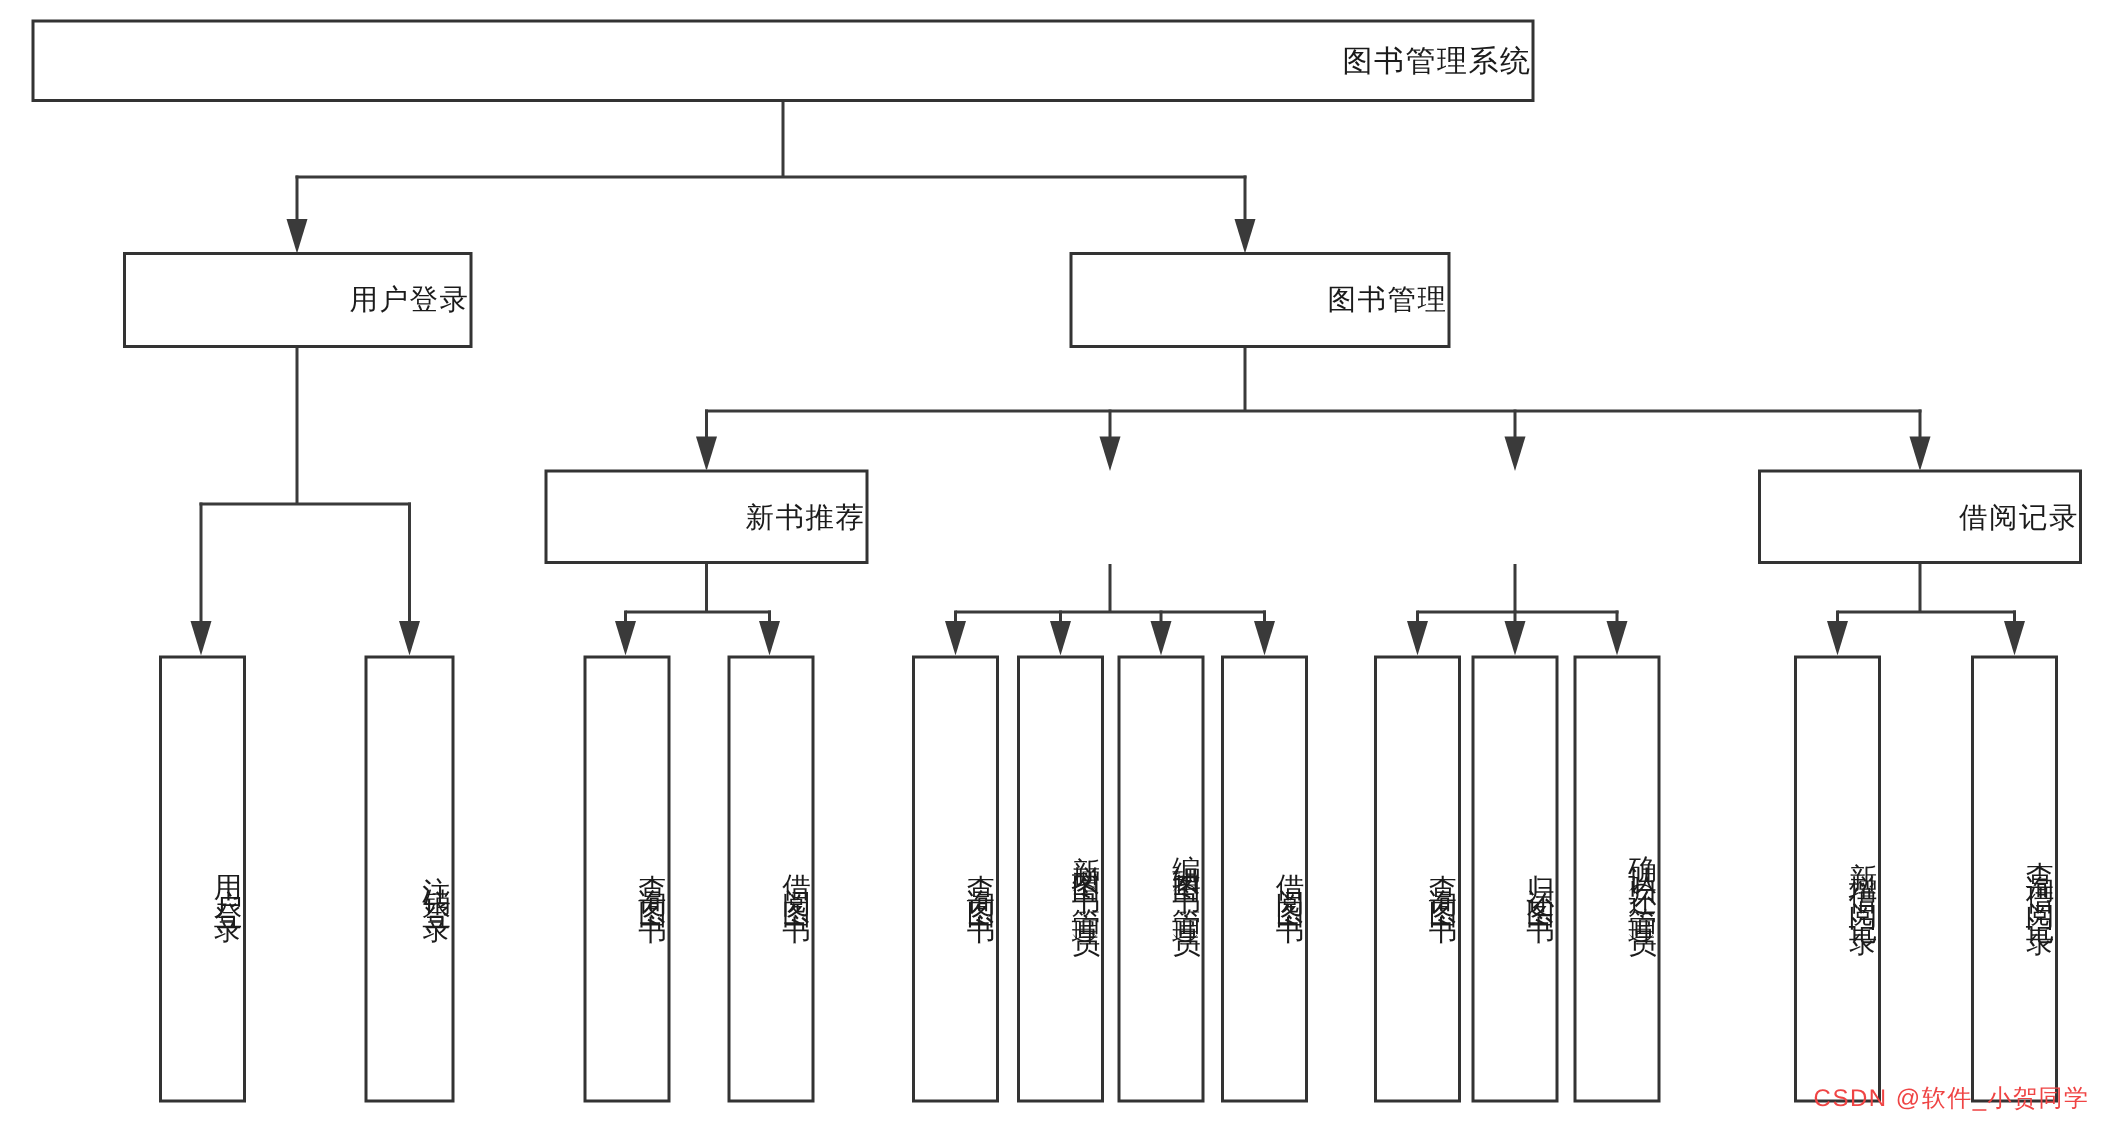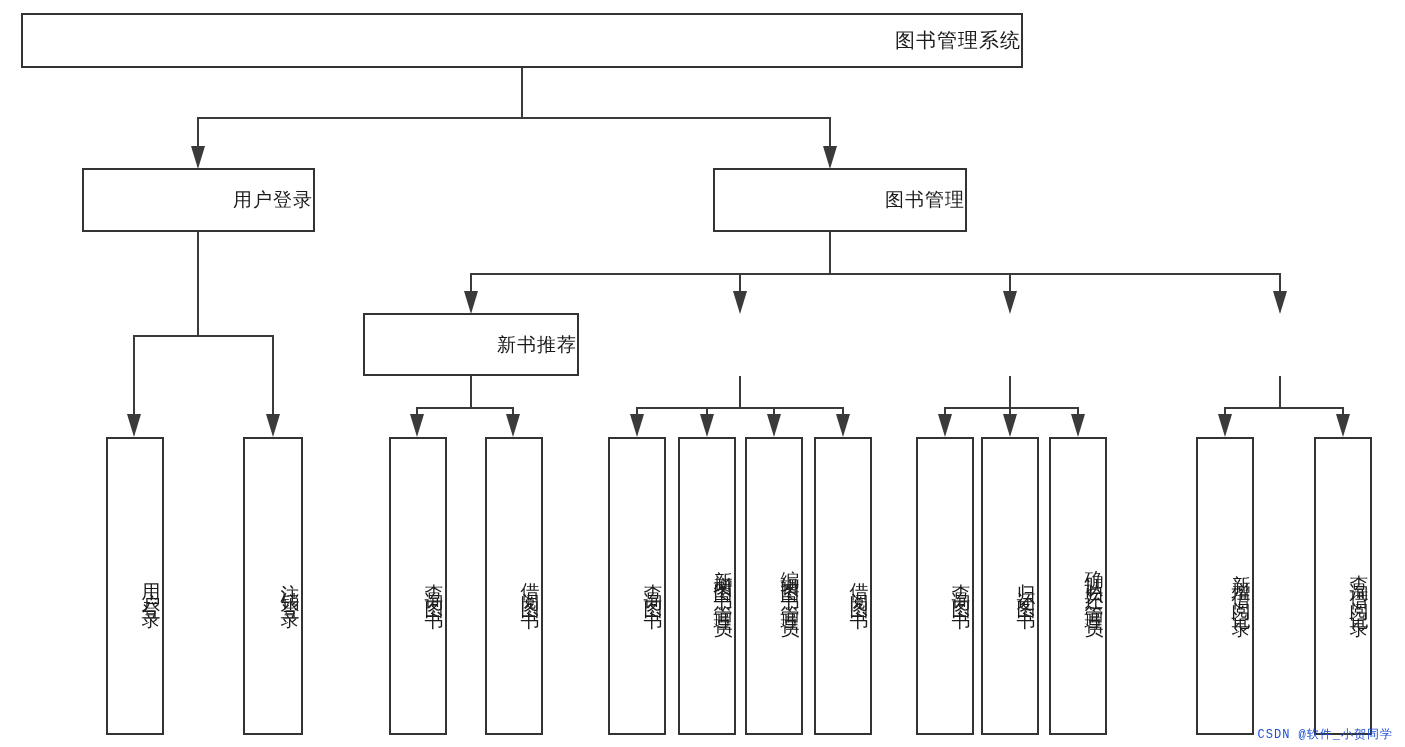--- a/index.html
+++ b/index.html
@@ -39,24 +39,23 @@
     position: absolute;
     width: 0; height: 0;
     border-left: 7px solid transparent;
     border-right: 7px solid transparent;
     border-top: 23px solid #3a3a3a;
   }
   .watermark {
     position: absolute;
     right: 12px;
     bottom: 4px;
-    font-size: 12px;
-    color: #1d4ed8;
+    font-size: 16px;
+    color: #ef4444;
     letter-spacing: 1px;
-    font-family: Liberation Mono, monospace;
   }
 </style>
 </head>
 <body>
 
 <div class="canvas">
 
   <div class="hbox root-box" style="left:21px; top:13px; width:1002px; height:55px;">
     <span>图书管理系统</span>
   </div>
@@ -88,20 +87,23 @@
   <div class="ar" style="left:464px; top:291px;"></div>
   <div class="vl" style="left:739px; top:273px; height:19px;"></div>
   <div class="ar" style="left:733px; top:291px;"></div>
   <div class="vl" style="left:1009px; top:273px; height:19px;"></div>
   <div class="ar" style="left:1003px; top:291px;"></div>
   <div class="vl" style="left:1279px; top:273px; height:19px;"></div>
   <div class="ar" style="left:1273px; top:291px;"></div>
 
   <div class="hbox" style="left:363px; top:313px; width:216px; height:63px;">
     <span>新书推荐</span>
+  </div>
+  <div class="hbox" style="left:1172px; top:313px; width:216px; height:63px;">
+    <span>借阅记录</span>
   </div>
 
   <div class="vl" style="left:470px; top:376px; height:32px;"></div>
   <div class="hl" style="left:417px; top:407px; width:97px;"></div>
   <div class="vl" style="left:416px; top:407px; height:9px;"></div>
   <div class="ar" style="left:410px; top:414px;"></div>
   <div class="vl" style="left:512px; top:407px; height:9px;"></div>
   <div class="ar" style="left:506px; top:414px;"></div>
 
   <div class="vl" style="left:739px; top:376px; height:32px;"></div>

